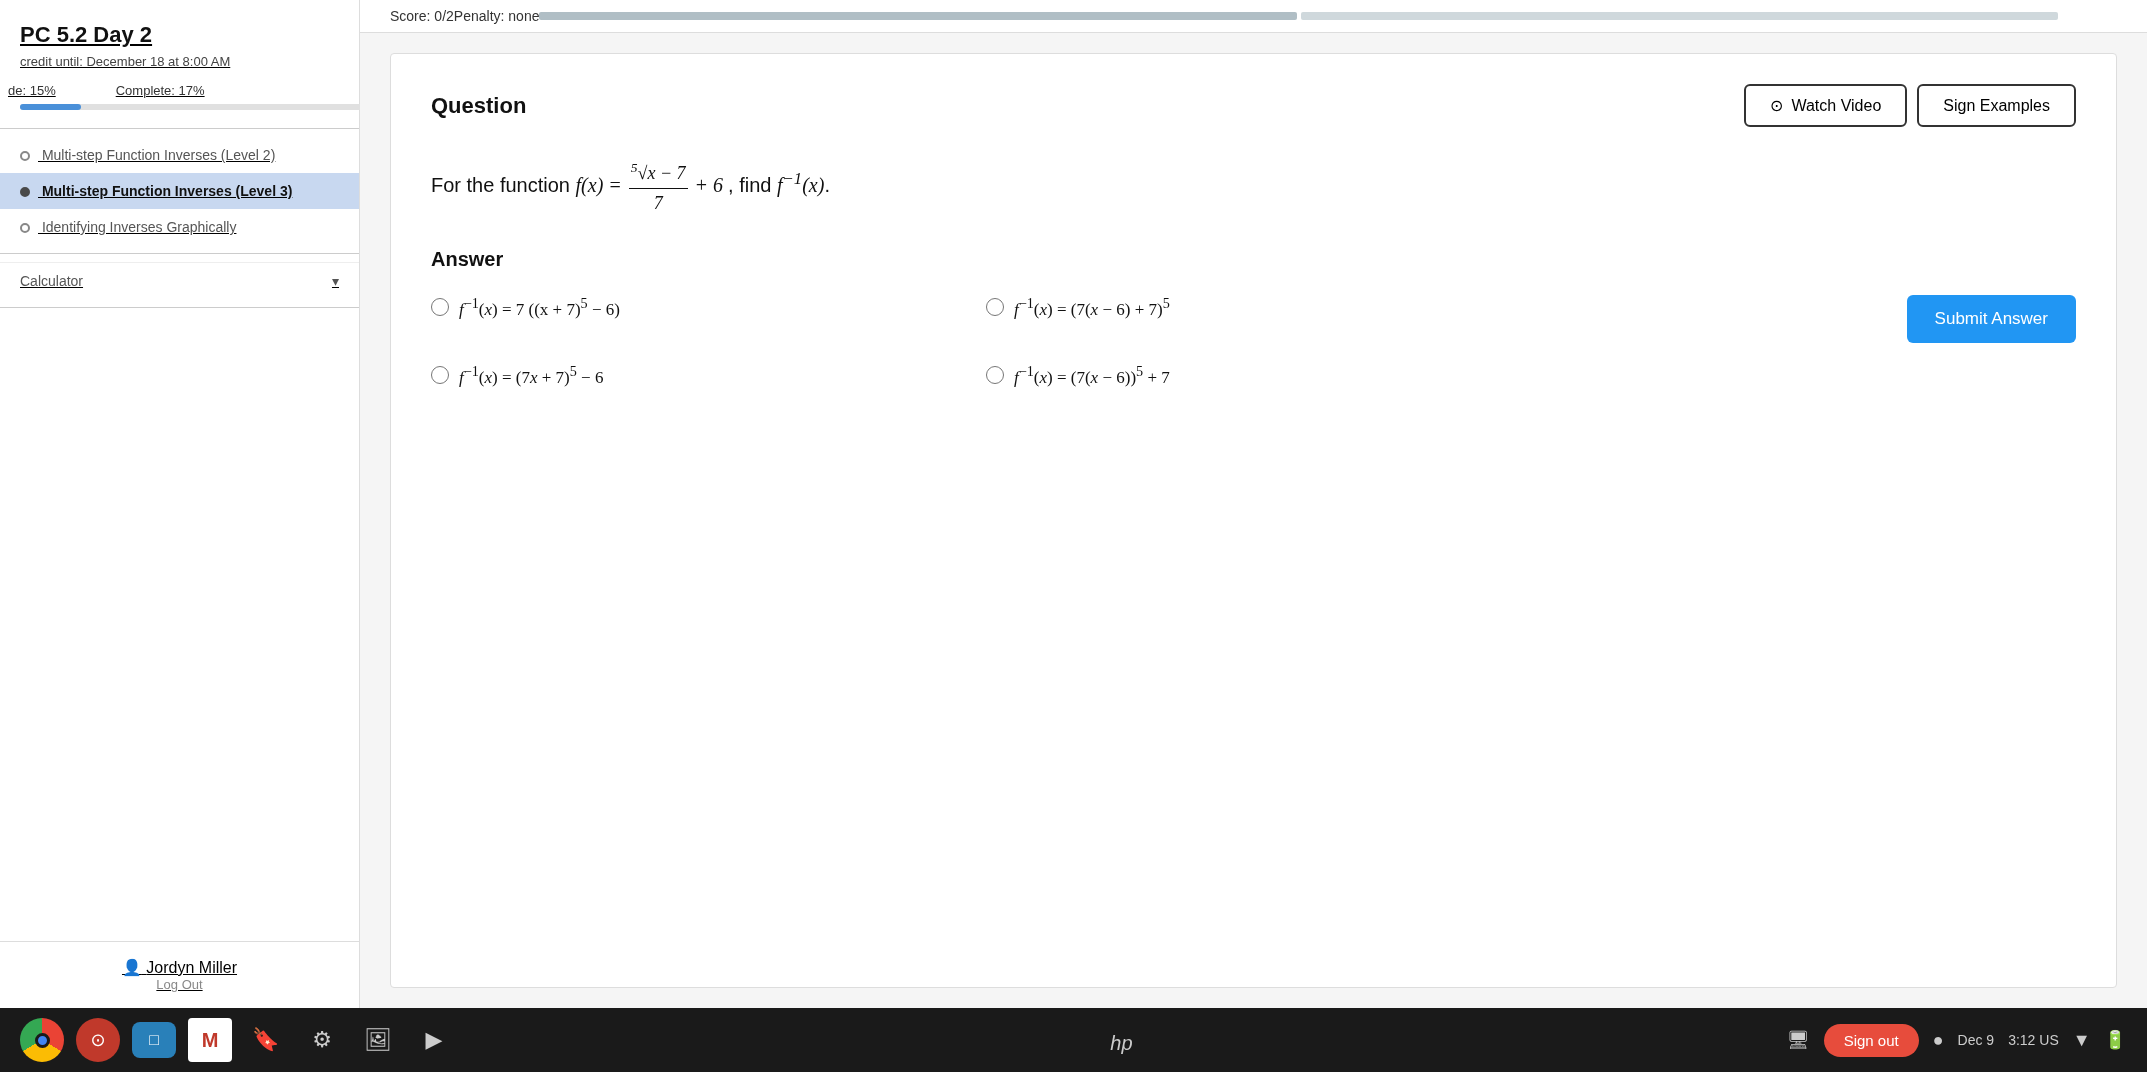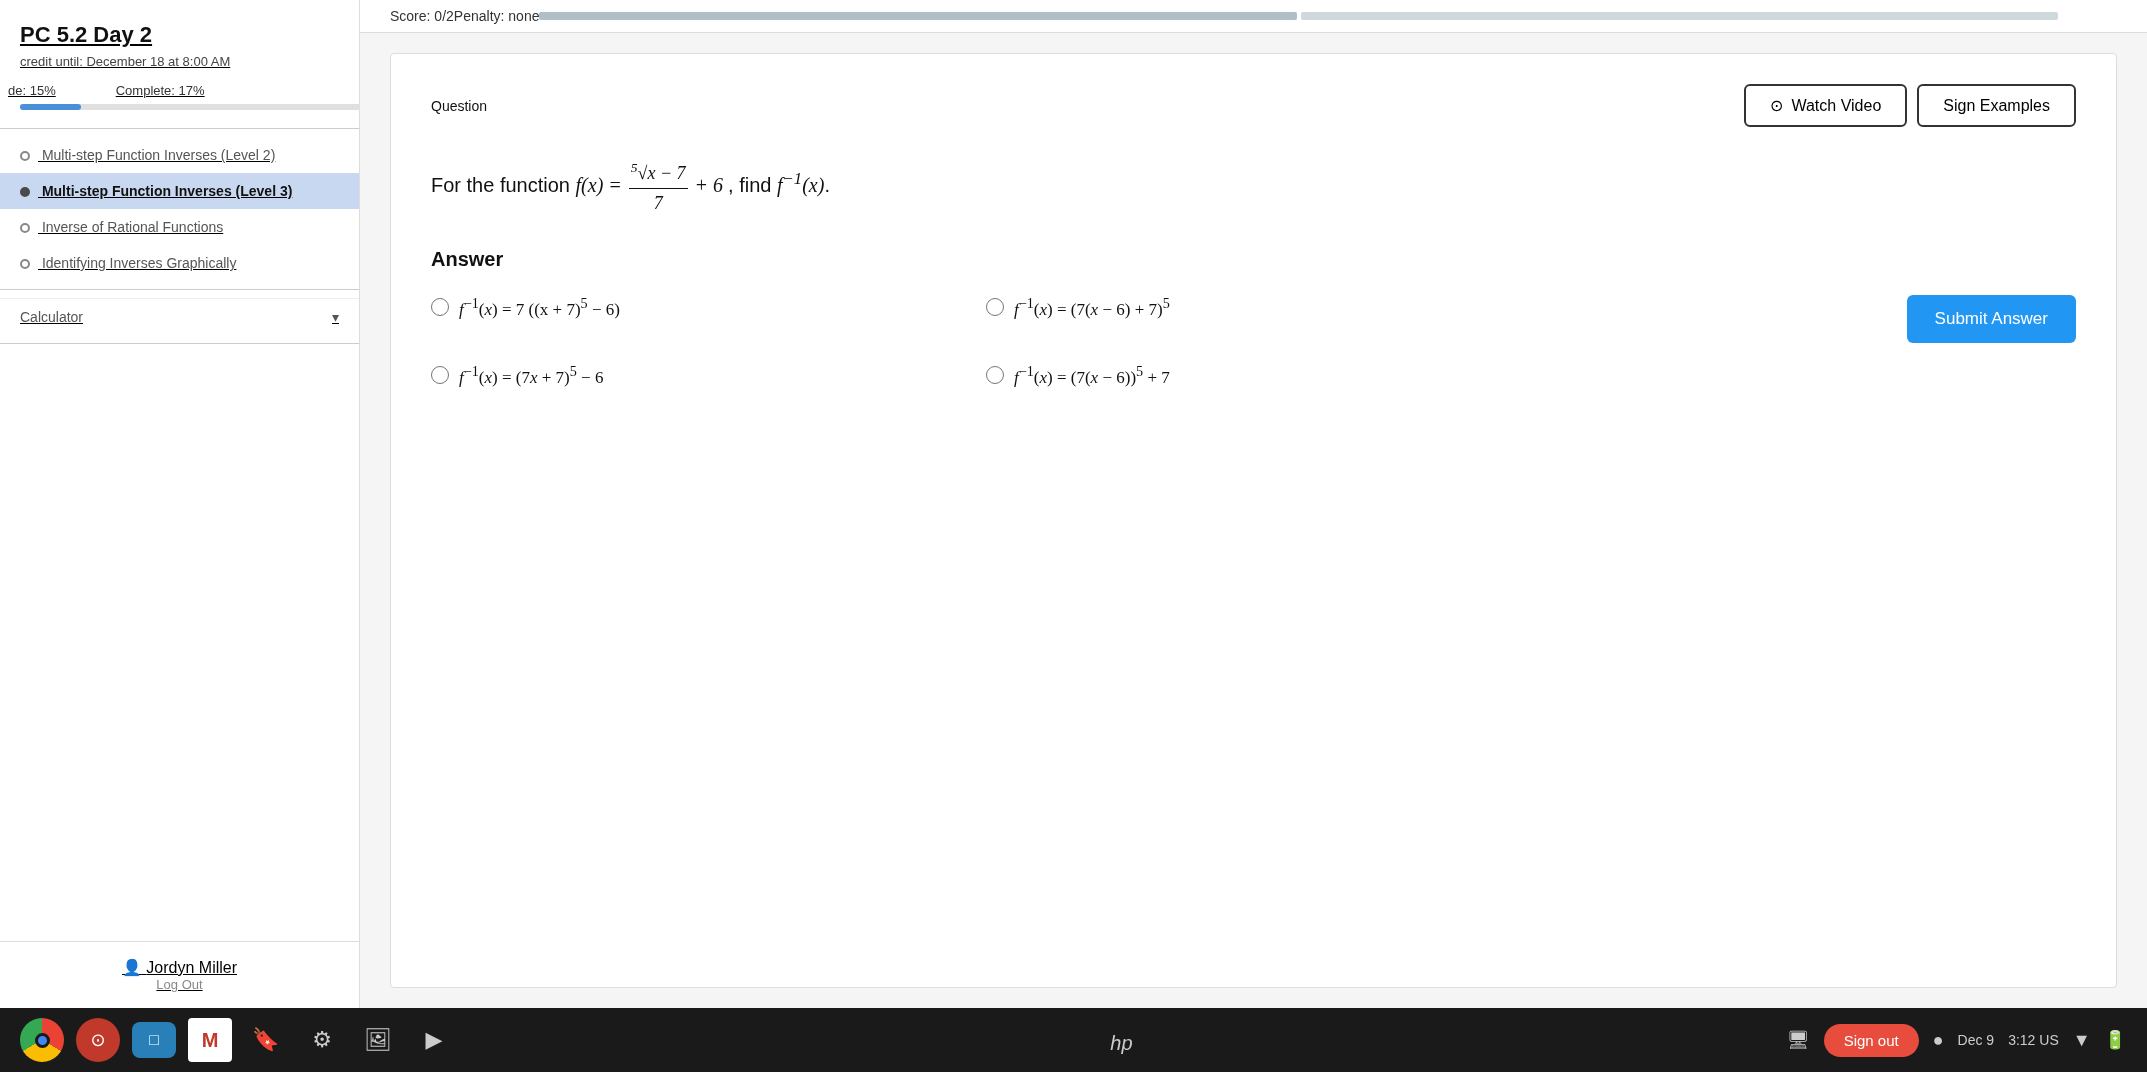--- a/index.html
+++ b/index.html
@@ -178,22 +178,22 @@
     }
 
     .question-header {
       display: flex;
       align-items: center;
       justify-content: space-between;
       margin-bottom: 30px;
     }
 
     .question-label {
-      font-size: 14px;
-      font-weight: normal;
+      font-size: 22px;
+      font-weight: bold;
       color: #111;
     }
 
     .btn-group {
       display: flex;
       gap: 10px;
     }
 
     .btn-watch {
       border: 2px solid #333;
@@ -367,24 +367,20 @@
 
     <div class="sidebar-divider"></div>
 
     <div class="sidebar-nav-item">
       <span class="bullet"></span>
       Multi-step Function Inverses (Level 2)
     </div>
     <div class="sidebar-nav-item active">
       <span class="bullet"></span>
       Multi-step Function Inverses (Level 3)
-    </div>
-    <div class="sidebar-nav-item">
-      <span class="bullet"></span>
-      Inverse of Rational Functions
     </div>
     <div class="sidebar-nav-item">
       <span class="bullet"></span>
       Identifying Inverses Graphically
     </div>
 
     <div class="sidebar-divider"></div>
 
     <div class="sidebar-calculator">
       <span>Calculator</span>

